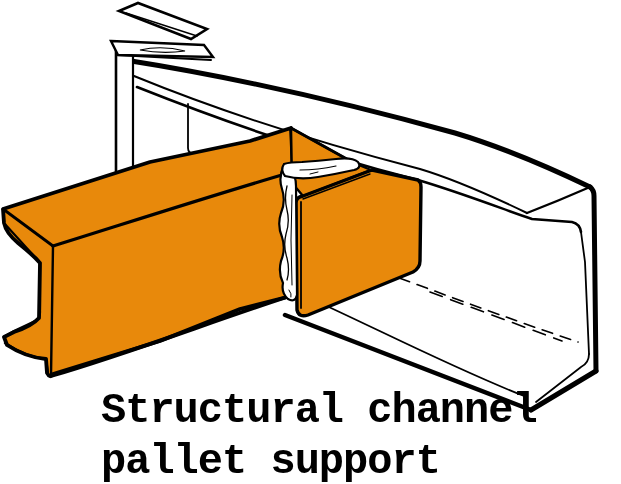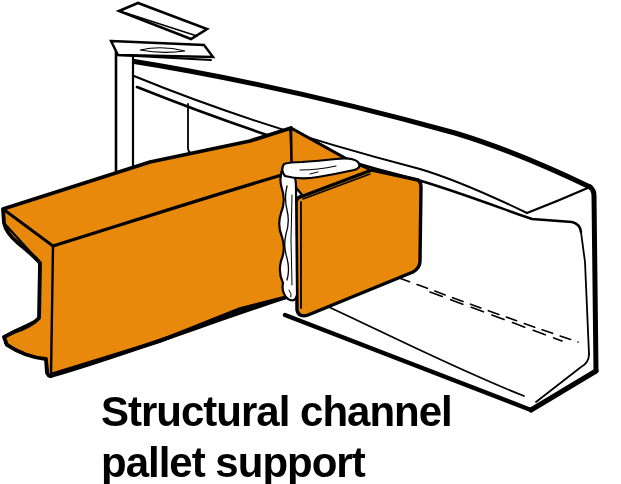--- a/index.html
+++ b/index.html
@@ -1,17 +1,17 @@
 <!DOCTYPE html>
 <html><head>
 <meta charset="utf-8">
 <style>
   html,body{margin:0;padding:0;background:#fff;}
   .stage{position:relative;width:621px;height:484px;background:#fff;overflow:hidden;
-         font-family:Liberation Sans, sans-serif;}
+         font-family:Liberation Mono, monospace;}
   .stage svg{position:absolute;left:0;top:0;}
   .caption{position:absolute;left:101px;top:386px;color:#000;font-weight:bold;
            font-size:42px;line-height:51px;letter-spacing:-1px;white-space:nowrap;}
   path{stroke-linecap:round;}
 </style>
 </head>
 <body>
 
 <div class="stage">
 

